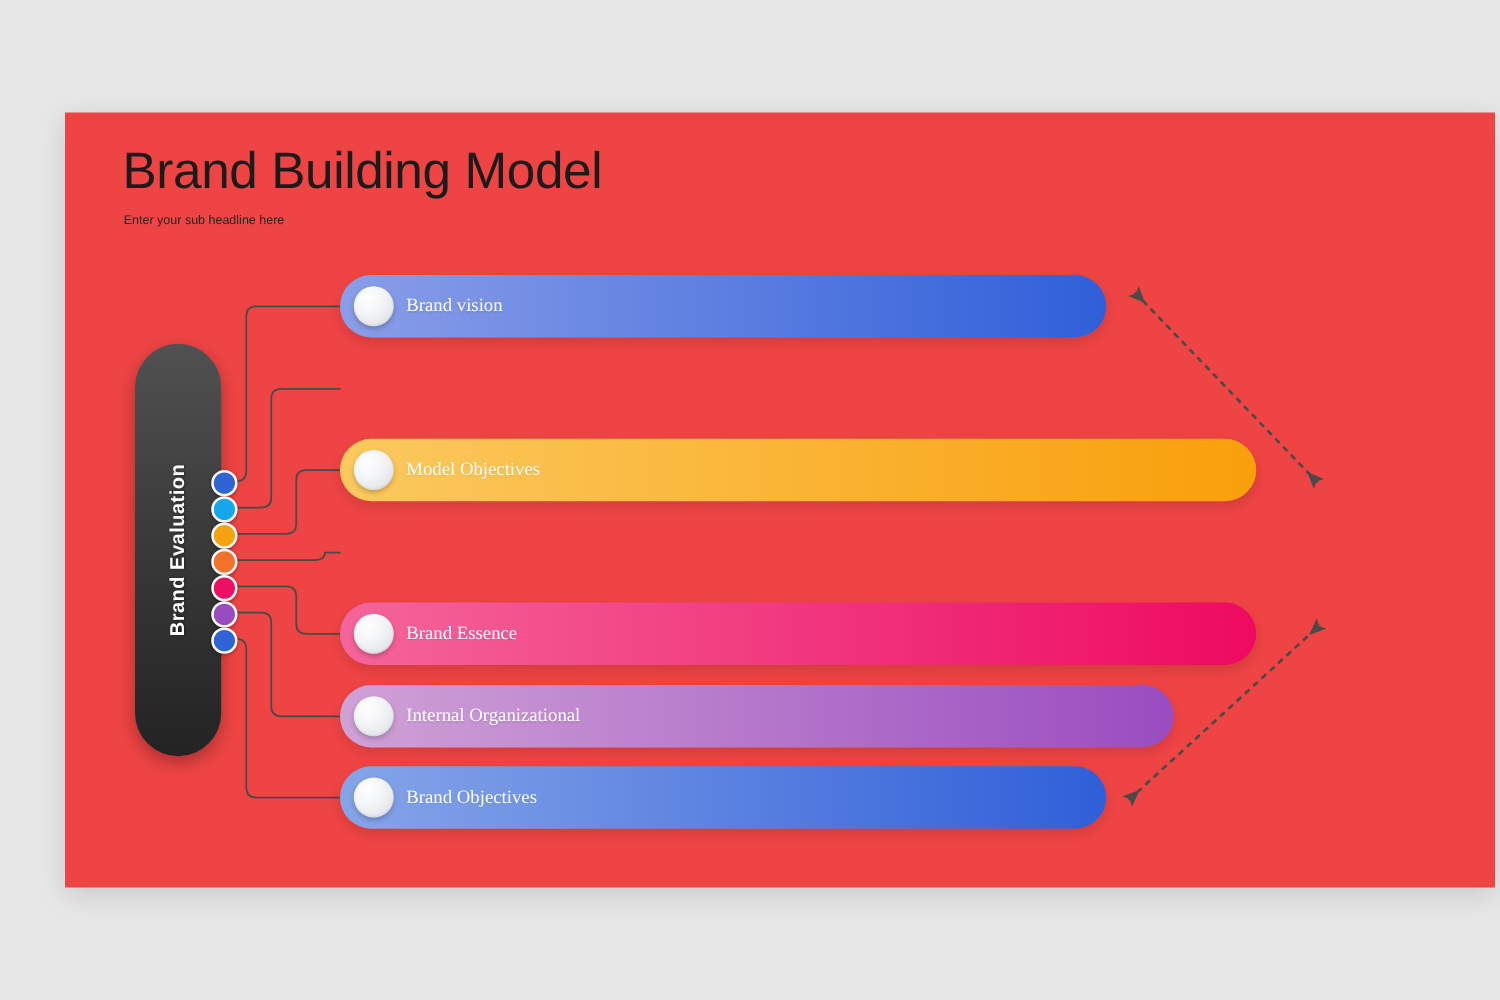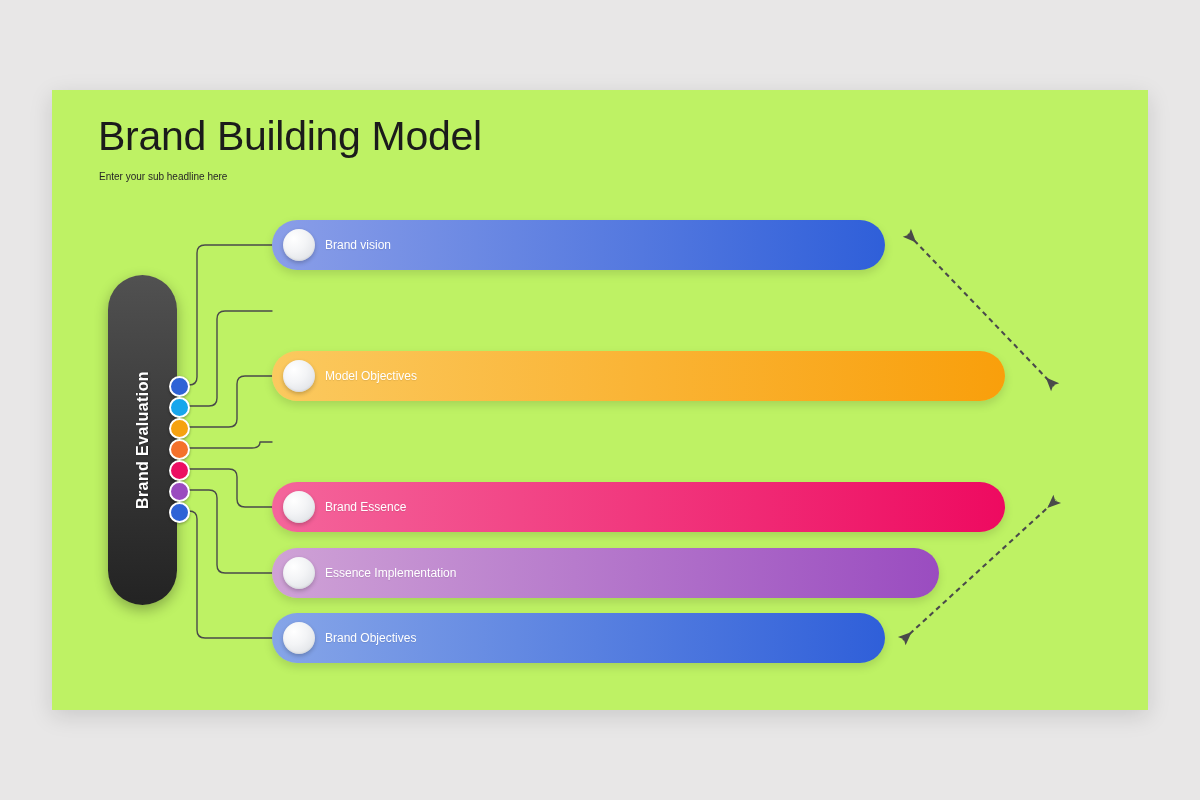--- a/index.html
+++ b/index.html
@@ -74,35 +74,36 @@
     display:flex;align-items:center;
   }
   .bar-circle{
     position:absolute;left:11px;top:9px;
     width:32px;height:32px;border-radius:50%;
     background:radial-gradient(circle at 34% 30%,#ffffff 0%,#f3f4f6 42%,#d9dce1 100%);
     box-shadow:0 2px 4px rgba(0,0,0,0.22), inset 0 -1px 2px rgba(0,0,0,0.08);
   }
   .bar-label{
     margin-left:53px;
-    color:#ffffff;font-size:12px;font-weight:400;
+    color:#ffffff;font-size:15px;font-weight:400;
     white-space:nowrap;
     text-shadow:0 1px 1px rgba(0,0,0,0.10);
+    font-family:Liberation Serif, serif;
   }
 
   
   #arrows{
     position:absolute;left:0;top:0;width:1096px;height:620px;
     pointer-events:none;z-index:3;
   }
 </style>
 </head>
 <body style="background: rgb(232, 231, 231);">
 
-<div id="slide" style="background: #bef264;">
+<div id="slide" style="background: #ef4444; padding-left: 48px;">
 
   <div id="title">Brand Building Model</div>
   <div id="subtitle">Enter your sub headline here</div>
 
   <svg id="connectors" viewBox="0 0 1096 620">
     <g fill="none" stroke="#4a4a4a" stroke-width="1.4" stroke-linecap="round" stroke-linejoin="round">
 
       <path d="M 126 295 L 137 295 Q 145 295 145 287 L 145 163 Q 145 155 153 155 L 220 155"></path>
 
       <path d="M 126 316 L 157 316 Q 165 316 165 308 L 165 229 Q 165 221 173 221 L 220 221"></path>
@@ -140,21 +141,21 @@
   <div class="bar" style="left: 220px; top: 261px; width: 733px; background: linear-gradient(90deg, rgb(251, 201, 95) 0%, rgb(249, 159, 11) 100%);">
     <span class="bar-circle"></span>
     <span class="bar-label">Model Objectives</span>
   </div>
   <div class="bar" style="left: 220px; top: 392px; width: 733px; background: linear-gradient(90deg, rgb(244, 101, 155) 0%, rgb(238, 10, 96) 100%);">
     <span class="bar-circle"></span>
     <span class="bar-label">Brand Essence</span>
   </div>
   <div class="bar" style="left: 220px; top: 458px; width: 667px; background: linear-gradient(90deg, rgb(207, 162, 214) 0%, rgb(154, 76, 192) 100%);">
     <span class="bar-circle"></span>
-    <span class="bar-label">Essence Implementation</span>
+    <span class="bar-label">Internal Organizational</span>
   </div>
   <div class="bar" style="left: 220px; top: 523px; width: 613px; background: linear-gradient(90deg, rgb(134, 165, 232) 0%, rgb(47, 95, 217) 100%);">
     <span class="bar-circle"></span>
     <span class="bar-label">Brand Objectives</span>
   </div>
 
   <svg id="arrows" viewBox="0 0 1096 620">
     <defs>
       <marker id="ah-start" markerWidth="7" markerHeight="7" refX="5.6" refY="3.2" orient="auto-start-reverse" markerUnits="strokeWidth">
         <path d="M0,3.2 L6.4,0.5 L5.1,3.2 L6.4,5.9 Z" fill="#4a4a4a"></path>

